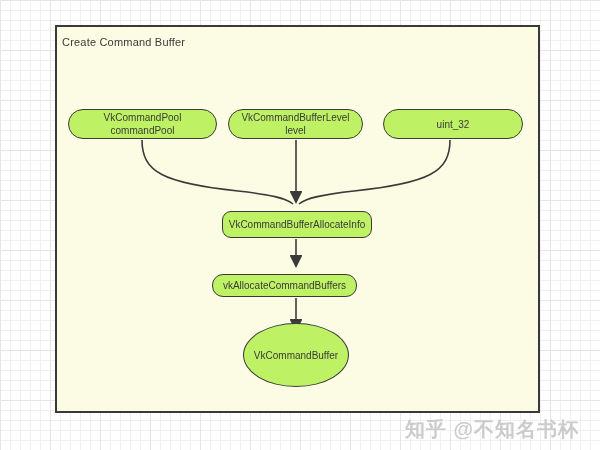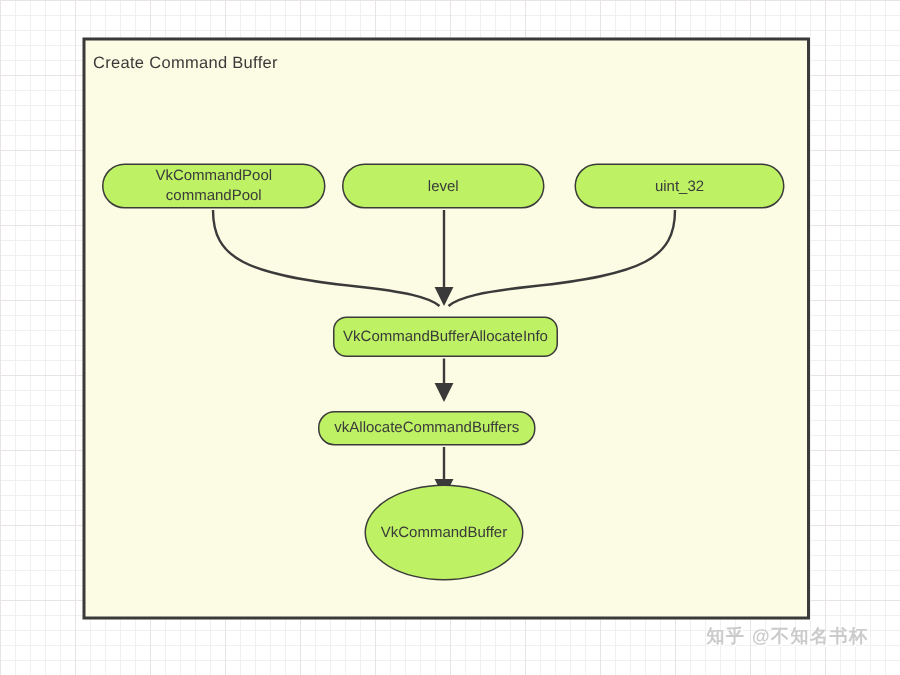--- a/index.html
+++ b/index.html
@@ -57,21 +57,21 @@
   .node-buffer-count   { left: 383px; top: 109px; width: 140px; height: 30px; gap: 40px; }
   .node-allocate-info  { left: 222px; top: 211px; width: 150px; height: 27px; border-radius: 9px; }
   .node-allocate-call  { left: 212px; top: 274px; width: 145px; height: 23px; border-radius: 11px; }
   .node-command-buffer {
     left: 243px; top: 323px; width: 106px; height: 64px;
     border-radius: 50%;
   }
   .watermark {
     position: absolute;
     right: 21px; top: 416px;
-    font-size: 12px;
+    font-size: 20px;
     font-weight: bold;
     color: #cbcbcb;
     text-shadow: 1px 1px 0 #ffffff;
     white-space: nowrap;
     letter-spacing: 1px;
   }
 </style>
 </head>
 <body>
 
@@ -96,20 +96,21 @@
 
   <path d="M 296 298 L 296 330" fill="none" stroke="#3a3a3a" stroke-width="1.6" marker-end="url(#arrow)"></path>
 </svg>
 
 <div class="node pill node-command-pool">
   <span>VkCommandPool</span>
   <span>commandPool</span>
 </div>
 
 <div class="node pill node-buffer-level">
+  <span>VkCommandBufferLevel</span>
   <span>level</span>
 </div>
 
 <div class="node pill node-buffer-count">
   <span>uint_32</span>
 </div>
 
 <div class="node node-allocate-info">
   <span>VkCommandBufferAllocateInfo</span>
 </div>

